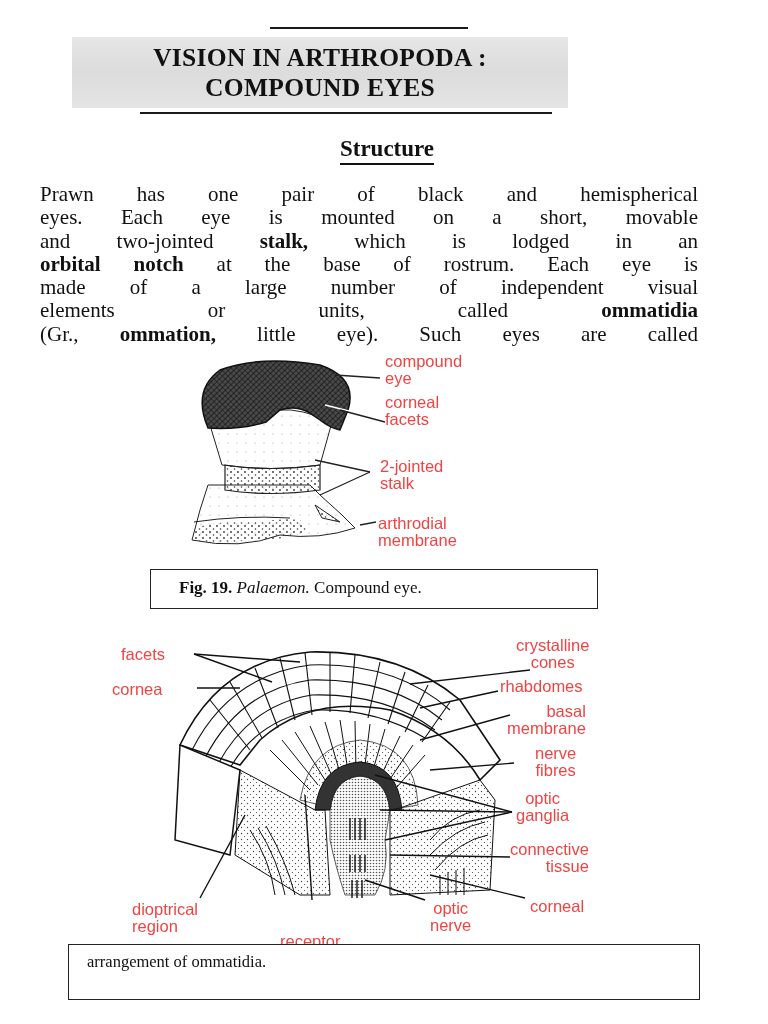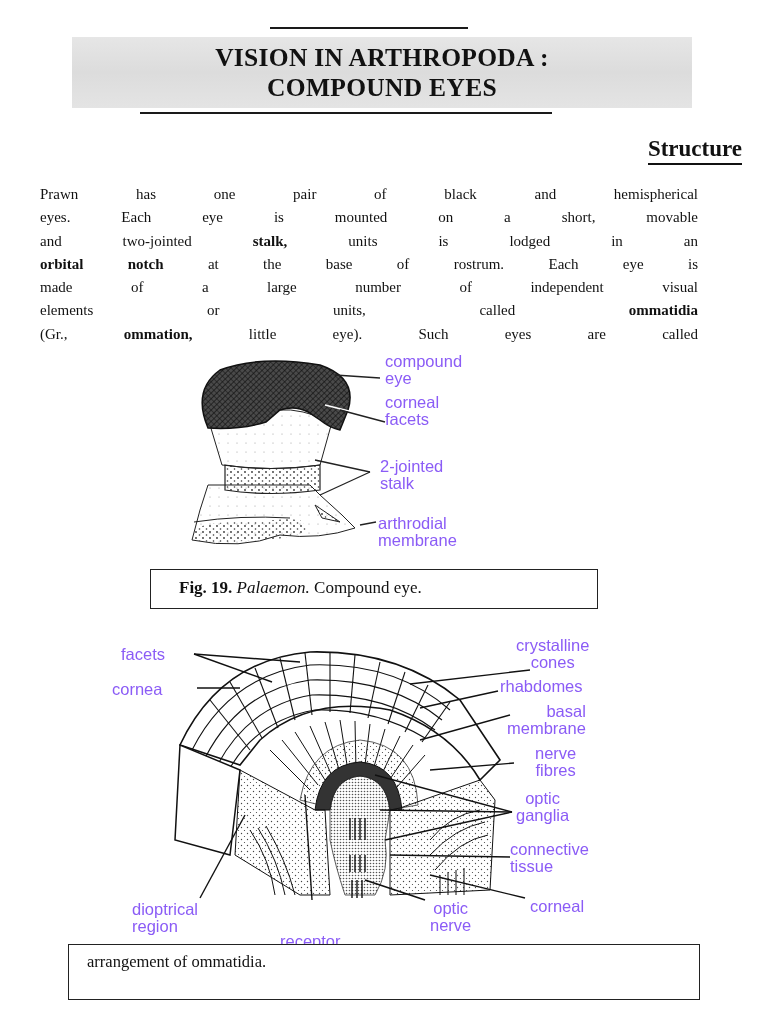--- a/index.html
+++ b/index.html
@@ -3,39 +3,39 @@
   <meta charset="utf-8">
   <style>
     html, body { margin: 0; padding: 0; }
     body {
       width: 768px; height: 1024px; overflow: hidden;
       background: #ffffff; position: relative;
       font-family: "Liberation Serif", serif; color: #111;
     }
     .rule { position: absolute; height: 2px; background: #1a1a1a; }
     .title-box {
-      position: absolute; left: 72px; top: 37px; width: 620px; height: 71px;
+      position: absolute; left: 72px; top: 37px; width: 496px; height: 71px;
       background: linear-gradient(180deg,#e6e6e6,#dcdcdc 50%,#e4e4e4);
       text-align: center; font-weight: bold; font-size: 25.5px; line-height: 30px;
       padding-top: 6px; box-sizing: border-box; letter-spacing: 0.3px;
     }
     .section-heading {
-      position: absolute; left: 0; width: 742px; top: 136px; text-align: right;
+      position: absolute; left: 16px; width: 742px; top: 136px; text-align: center;
       font-weight: bold; font-size: 23px;
     }
     .section-heading span { border-bottom: 2px solid #111; padding-bottom: 2px; }
     .para {
       position: absolute; left: 40px; top: 183px; width: 658px;
-      font-size: 15px; line-height: 23.3px; text-align: justify;
+      font-size: 21px; line-height: 23.3px; text-align: justify;
       text-align-last: justify;
     }
     .para .line { display: block; text-align: justify; text-align-last: justify; white-space: nowrap; }
     .lbl {
       position: absolute; font-family: "Liberation Sans", sans-serif;
-      font-size: 16.5px; line-height: 17px; color: #8b5cf6;
+      font-size: 16.5px; line-height: 17px; color: #ef4444;
     }
     .caption-box {
       position: absolute; border: 1.5px solid #222; background: #fff;
       font-size: 16px; box-sizing: border-box;
     }
     .caption-box b { font-weight: bold; }
     .caption-box i { font-style: italic; }
     svg { position: absolute; }
   </style>
 </head>
@@ -48,21 +48,21 @@
 </div>
 <div class="rule" style="left:140px;top:112px;width:412px;"></div>
 
 <div class="section-heading">
   <span>Structure</span>
 </div>
 
 <div class="para" id="para">
     <span class="line"><span>Prawn has one pair of black and hemispherical</span></span>
     <span class="line"><span>eyes. Each eye is mounted on a short, movable</span></span>
-    <span class="line"><span>and two-jointed </span><b>stalk,</b><span> units is lodged in an</span></span>
+    <span class="line"><span>and two-jointed </span><b>stalk,</b><span> which is lodged in an</span></span>
     <span class="line"><b>orbital notch</b><span> at the base of rostrum. Each eye is</span></span>
     <span class="line"><span>made of a large number of independent visual</span></span>
     <span class="line"><span>elements or units, called </span><b>ommatidia</b></span>
     <span class="line"><span>(Gr., </span><b>ommation,</b><span> little eye). Such eyes are called</span></span>
   </div>
 
 <svg style="left:180px;top:350px;" width="220" height="205" viewBox="0 0 220 205">
   <defs>
     <pattern id="cross" width="4" height="4" patternUnits="userSpaceOnUse" patternTransform="rotate(45)">
       <rect width="4" height="4" fill="#4a4a4a"></rect>
@@ -235,21 +235,21 @@
   <div>membrane</div>
 </div>
 <div class="lbl" style="left:535px;top:745px;text-align:center;">
   <div>nerve</div>
   <div>fibres</div>
 </div>
 <div class="lbl" style="left:516px;top:790px;text-align:center;">
   <div>optic</div>
   <div>ganglia</div>
 </div>
-<div class="lbl" style="left:510px;top:841px;text-align:left;">
+<div class="lbl" style="left:510px;top:841px;text-align:right;">
   <div>connective</div>
   <div>tissue</div>
 </div>
 <div class="lbl" style="left:530px;top:898px;">corneal</div>
 <div class="lbl" style="left:132px;top:901px;text-align:left;">
   <div>dioptrical</div>
   <div>region</div>
 </div>
 <div class="lbl" style="left:280px;top:903px;text-align:center;margin-top:30px;">
   <div>receptor</div>

